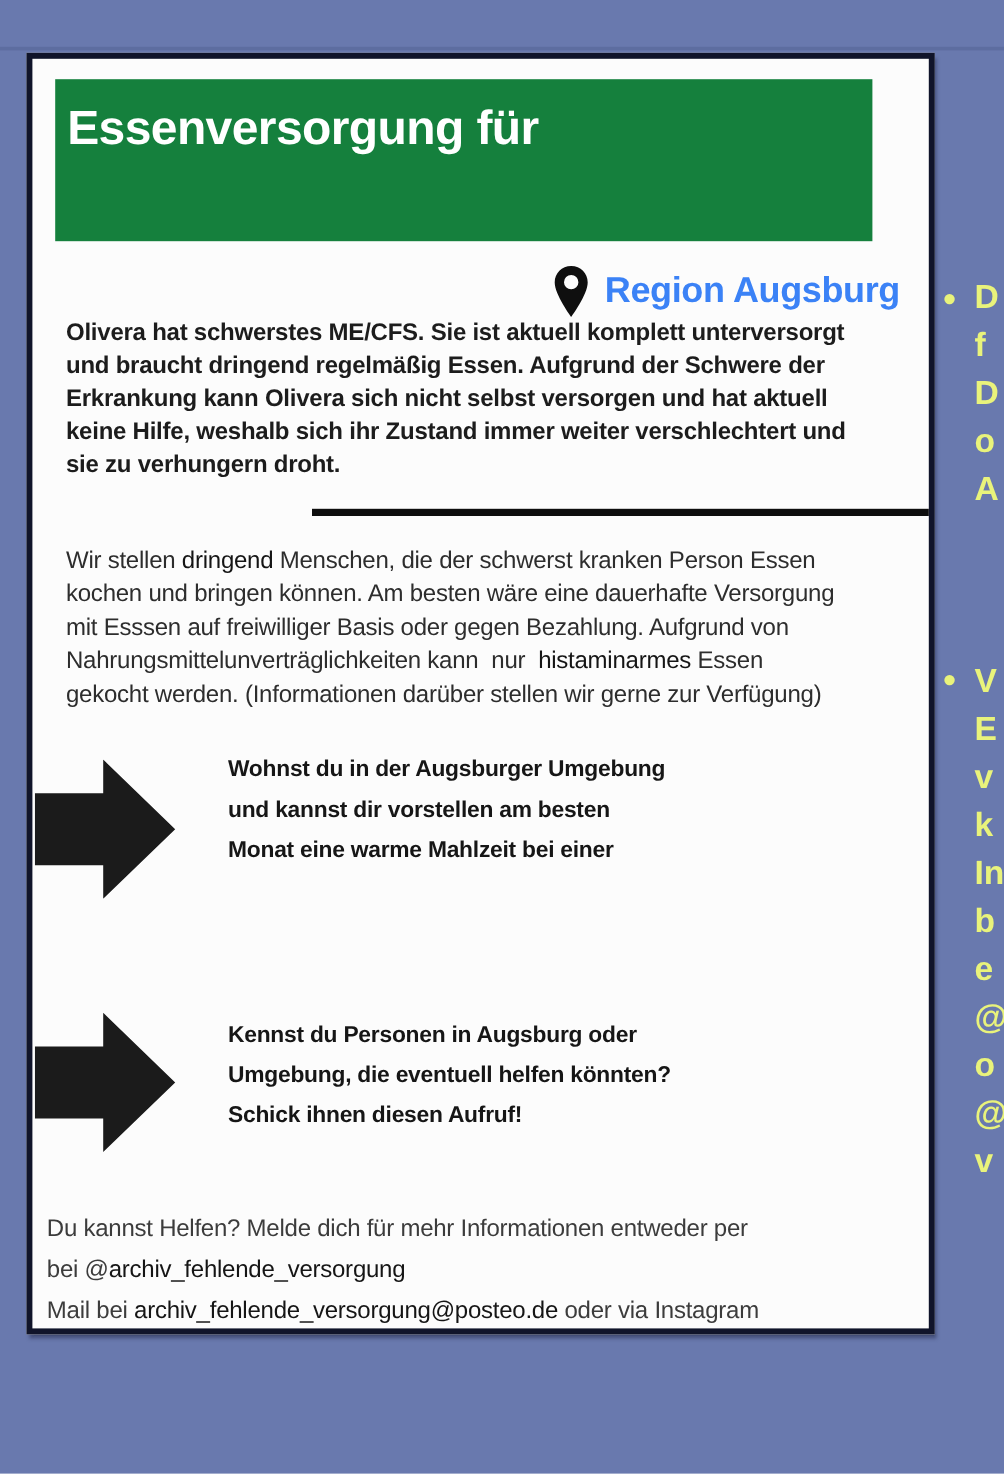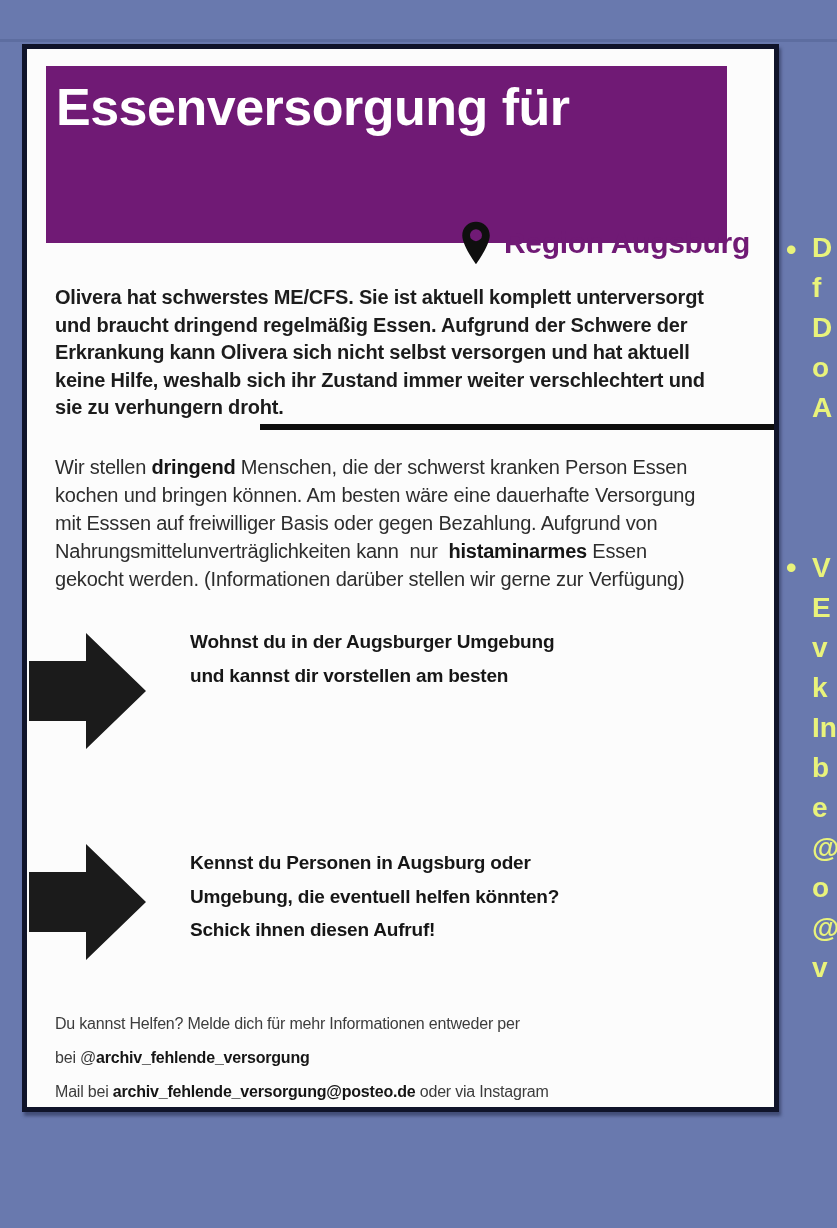--- a/index.html
+++ b/index.html
@@ -8,55 +8,55 @@
     background:#6979ae;
     font-family:"Liberation Sans","DejaVu Sans",sans-serif;
   }
   .bg-line{position:absolute;left:0;top:39px;width:837px;height:3px;background:#5d6da0;}
   .card{
     position:absolute;left:22px;top:44px;width:757px;height:1068px;
     box-sizing:border-box;border:5px solid #10142a;background:#fcfcfc;
     box-shadow:2px 4px 3px rgba(35,42,75,.55);
   }
   .title-block{
-    position:absolute;left:19px;top:17px;width:681px;height:177px;
-    background:#701a75;color:#ffffff;
-    font-size:52px;font-weight:bold;letter-spacing:-0.5px;
+    position:absolute;left:19px;top:17px;width:681px;height:135px;
+    background:#15803d;color:#ffffff;
+    font-size:40px;font-weight:bold;letter-spacing:-0.5px;
     padding:13px 0 0 10px;box-sizing:border-box;
   }
   .title-block .tline{line-height:57px;}
   .location{
     position:absolute;top:172px;right:24px;
     display:flex;align-items:center;gap:13px;
-    font-size:30px;font-weight:bold;color:#701a75;letter-spacing:-0.3px;
+    font-size:30px;font-weight:bold;color:#3b82f6;letter-spacing:-0.3px;
   }
   .tline{white-space:pre;}
   .para{position:absolute;letter-spacing:-0.2px;}
   .para-bold{
-    left:28px;top:235px;font-size:20px;font-weight:700;color:#1c1c1c;
+    left:28px;top:215px;font-size:20px;font-weight:700;color:#1c1c1c;
   }
   .para-bold .tline{line-height:27.5px;}
   .divider{position:absolute;left:233px;top:375px;width:514px;height:6px;background:#0e0e0e;}
   .para-reg{
     left:28px;top:404px;font-size:20px;font-weight:400;color:#2d2d2d;
   }
   .para-reg .tline{line-height:28px;}
-  .para-reg .b,.footer .b{font-weight:700;color:#151515;text-align:right;}
+  .para-reg .b,.footer .b{font-weight:400;color:#151515;text-align:right;}
   .arrow{position:absolute;left:2px;}
   .arrow-1{top:584px;}
   .arrow-2{top:795px;}
   .arrow-text{
     position:absolute;left:163px;font-size:19px;font-weight:700;color:#161616;
     letter-spacing:-0.2px;
   }
   .arrow-text .tline{line-height:33.5px;}
   .at-1{top:576px;}
   .at-2{top:797px;}
   .footer{
-    position:absolute;left:28px;top:958px;font-size:16px;font-weight:400;
+    position:absolute;left:12px;top:958px;font-size:20px;font-weight:400;
     color:#3c3c3c;letter-spacing:-0.2px;
   }
   .footer .tline{line-height:34px;}
   .note-bullet{
     position:absolute;left:786px;font-size:30px;font-weight:700;color:#e9f37b;line-height:30px;
   }
   .nb-1{top:235px;}
   .nb-2{top:553px;}
   .note-block{
     position:absolute;left:812px;font-size:28px;font-weight:700;color:#e9f37b;
@@ -100,20 +100,21 @@
       <div class="tline"><span>Nahrungsmittelunverträglichkeiten kann  nur  </span><span class="b">histaminarmes</span><span> Essen</span></div>
       <div class="tline"><span>gekocht werden. (Informationen darüber stellen wir gerne zur Verfügung)</span></div>
     </div>
 
   <svg class="arrow arrow-1" width="118" height="116" viewBox="0 0 118 116">
     <polygon points="0,28 57,28 57,0 117,58 57,116 57,88 0,88" fill="#1b1b1b"></polygon>
   </svg>
   <div class="arrow-text at-1">
       <div class="tline"><span>Wohnst du in der Augsburger Umgebung</span></div>
       <div class="tline"><span>und kannst dir vorstellen am besten</span></div>
+      <div class="tline"><span>Monat eine warme Mahlzeit bei einer</span></div>
     </div>
 
   <svg class="arrow arrow-2" width="118" height="116" viewBox="0 0 118 116">
     <polygon points="0,28 57,28 57,0 117,58 57,116 57,88 0,88" fill="#1b1b1b"></polygon>
   </svg>
   <div class="arrow-text at-2">
       <div class="tline"><span>Kennst du Personen in Augsburg oder</span></div>
       <div class="tline"><span>Umgebung, die eventuell helfen könnten?</span></div>
       <div class="tline"><span>Schick ihnen diesen Aufruf!</span></div>
     </div>

